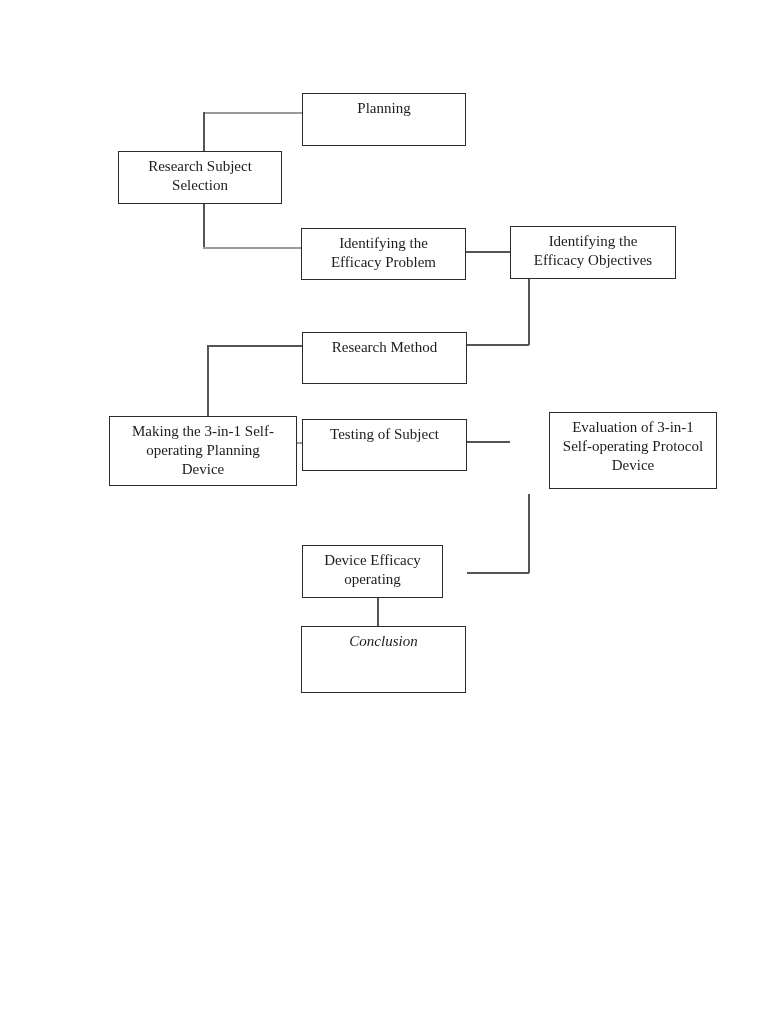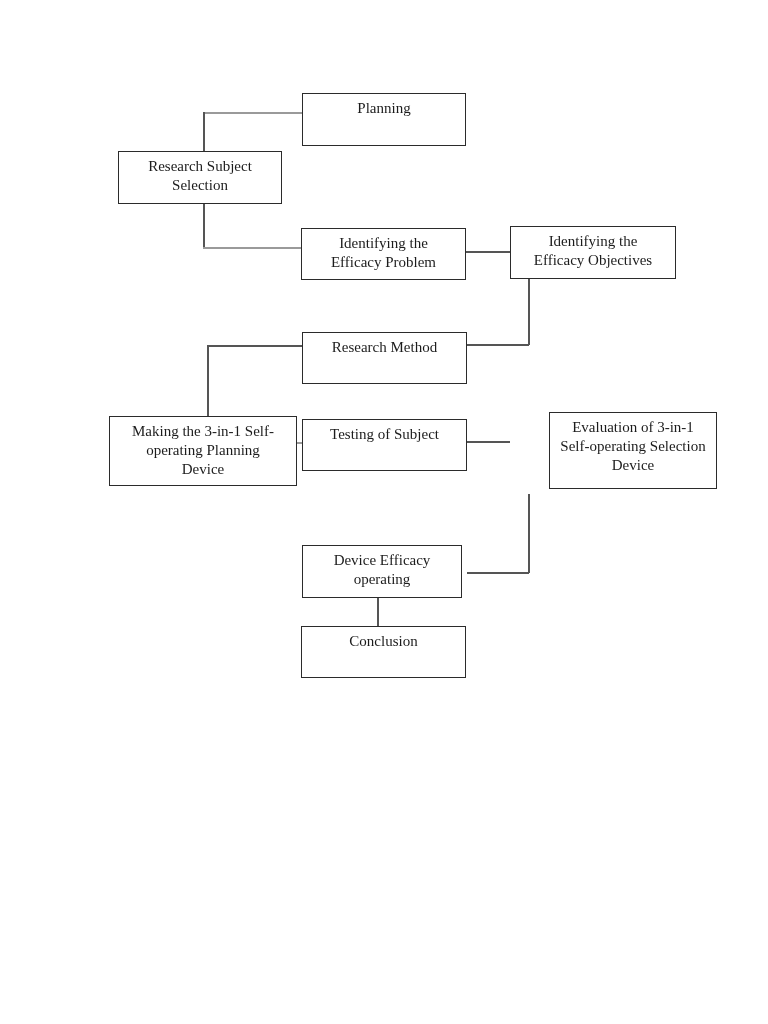--- a/index.html
+++ b/index.html
@@ -25,22 +25,22 @@
 
   
   #n-planning            {left:302px;top:93px; width:164px;height:53px;}
   #n-subject-selection   {left:118px;top:151px;width:164px;height:53px;}
   #n-research-problem    {left:301px;top:228px;width:165px;height:52px;}
   #n-research-objectives {left:510px;top:226px;width:166px;height:53px;}
   #n-research-method     {left:302px;top:332px;width:165px;height:52px;}
   #n-making-device       {left:109px;top:416px;width:188px;height:70px;}
   #n-testing-device      {left:302px;top:419px;width:165px;height:52px;}
   #n-evaluation-device   {left:510px;top:412px;width:168px;height:77px;margin-left:39px;}
-  #n-efficacy-analysis   {left:302px;top:545px;width:160px;height:53px;text-align:center;}
-  #n-conclusion          {left:301px;top:626px;width:165px;height:52px;}
+  #n-efficacy-analysis   {left:302px;top:545px;width:141px;height:53px;text-align:center;}
+  #n-conclusion          {left:301px;top:626px;width:165px;height:67px;font-style:italic;}
 
   
   #c-planning-h      {left:203px;top:112px;width:99px;height:1.5px;}
   #c-planning-v      {left:203px;top:112px;width:1.5px;height:39px;}
   #c-subject-v       {left:203px;top:204px;width:1.5px;height:44px;}
   #c-subject-h       {left:203px;top:247px;width:98px;height:1.5px;}
   #c-problem-objectives{left:466px;top:251px;width:44px;height:1.5px;}
   #c-objectives-v    {left:528px;top:279px;width:1.5px;height:66px;}
   #c-objectives-h    {left:467px;top:344px;width:62px;height:1.5px;}
   #c-method-h        {left:207px;top:345px;width:95px;height:1.5px;}
@@ -99,21 +99,21 @@
     <span>operating Planning</span>
     <span>Device</span>
   </div>
 
   <div class="node" id="n-testing-device">
     <span>Testing of Subject</span>
   </div>
 
   <div class="node" id="n-evaluation-device">
     <span>Evaluation of 3-in-1</span>
-    <span>Self-operating Selection</span>
+    <span>Self-operating Protocol</span>
     <span>Device</span>
   </div>
 
   <div class="node" id="n-efficacy-analysis">
     <span>Device Efficacy</span>
     <span>operating</span>
   </div>
 
   <div class="node" id="n-conclusion">
     <span>Conclusion</span>

